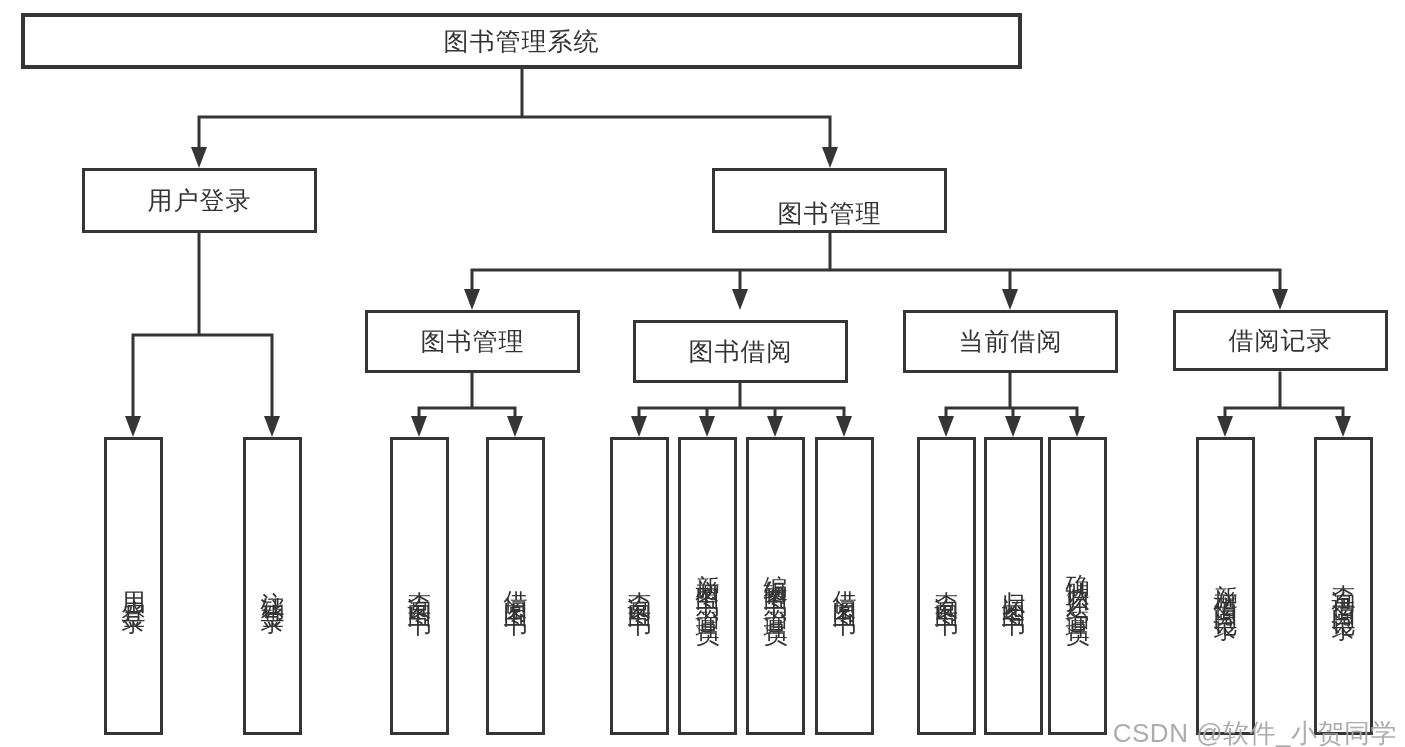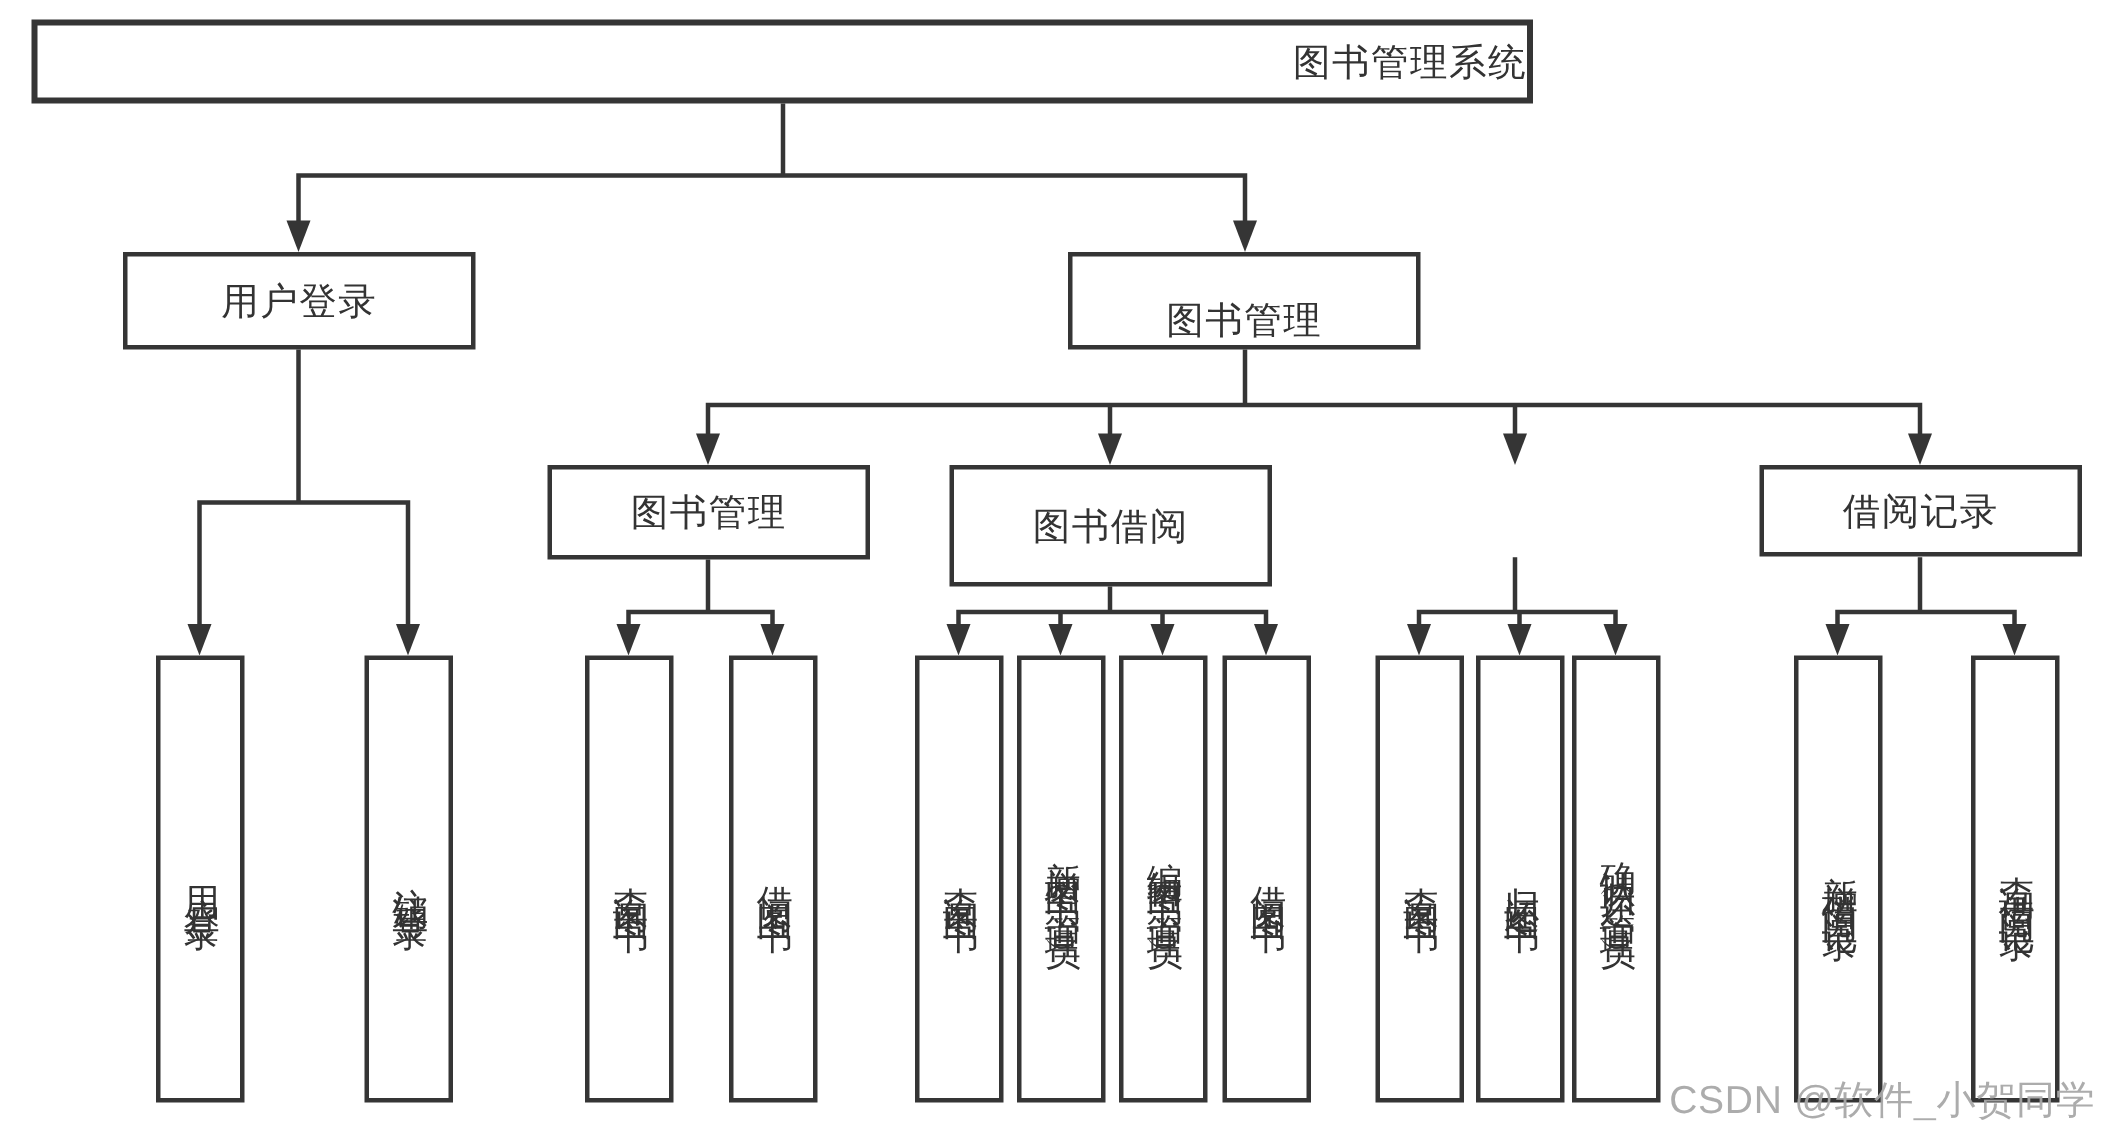--- a/index.html
+++ b/index.html
@@ -102,36 +102,39 @@
       <polygon points="767,416 783,416 775,437"></polygon>
       <polygon points="836,416 852,416 844,437"></polygon>
       <polygon points="938,416 954,416 946,437"></polygon>
       <polygon points="1005,416 1021,416 1013,437"></polygon>
       <polygon points="1069,416 1085,416 1077,437"></polygon>
       <polygon points="1217,416 1233,416 1225,437"></polygon>
       <polygon points="1335,416 1351,416 1343,437"></polygon>
     </g>
   </svg>
 
-  <div class="node root" style="left:21px; top:13px; width:1001px; height:56px;justify-content:flex-end;">
+  <div class="node root" style="left:21px; top:13px; width:1001px; height:56px;">
     <span class="hlabel">图书管理系统</span>
   </div>
 
   <div class="node" style="left:82px; top:168px; width:235px; height:65px;">
     <span class="hlabel">用户登录</span>
   </div>
   <div class="node" style="left:712px; top:168px; width:235px; height:65px;align-items:flex-end;">
     <span class="hlabel">图书管理</span>
   </div>
 
   <div class="node" style="left:365px; top:310px; width:215px; height:63px;">
     <span class="hlabel">图书管理</span>
   </div>
-  <div class="node" style="left:633px; top:310px; width:215px; height:81px;text-align:right;">
+  <div class="node" style="left:633px; top:320px; width:215px; height:63px;text-align:right;">
     <span class="hlabel">图书借阅</span>
+  </div>
+  <div class="node" style="left:903px; top:310px; width:215px; height:63px;">
+    <span class="hlabel">当前借阅</span>
   </div>
   <div class="node" style="left:1173px; top:310px; width:215px; height:61px;">
     <span class="hlabel">借阅记录</span>
   </div>
 
   <div class="node vbox" style="left:104px; top:437px;">
     <span class="vtext">用户登录</span>
   </div>
   <div class="node vbox" style="left:243px; top:437px;">
     <span class="vtext">注销登录</span>

